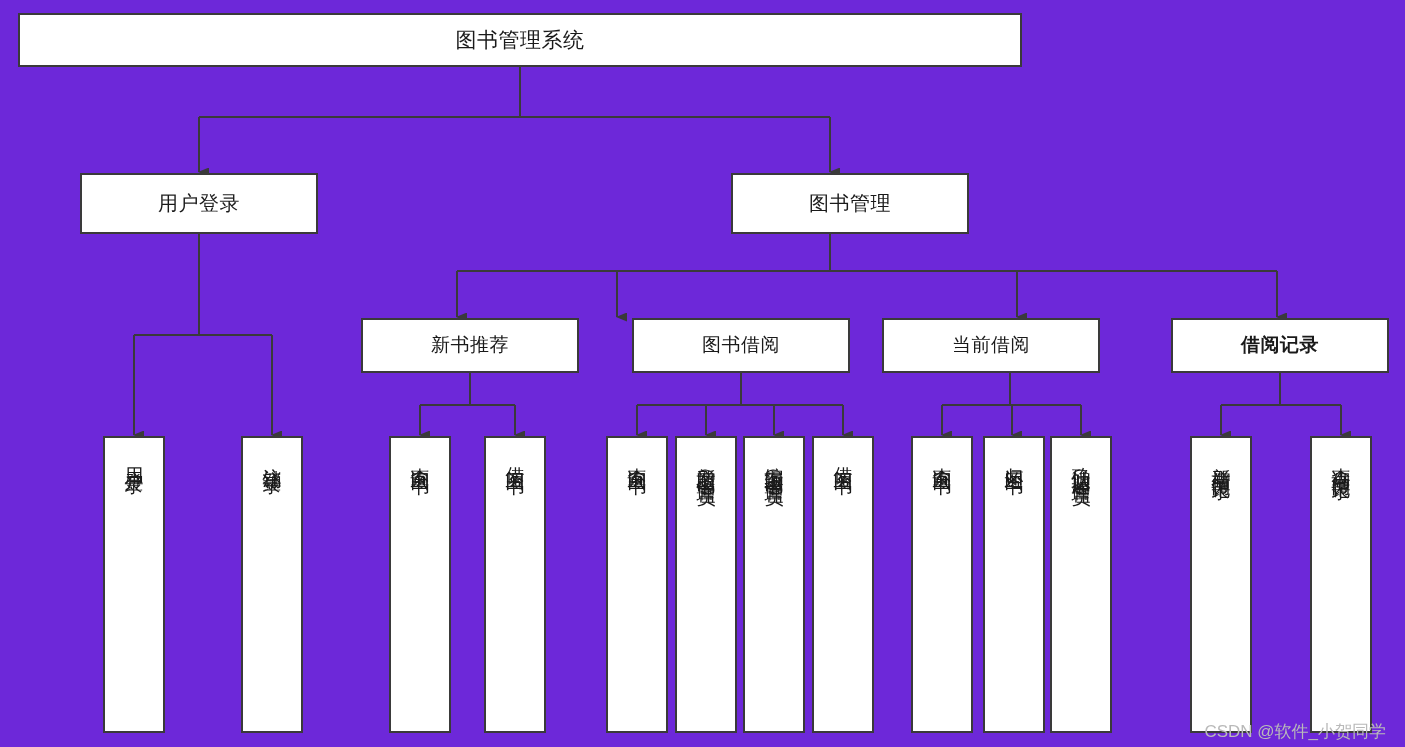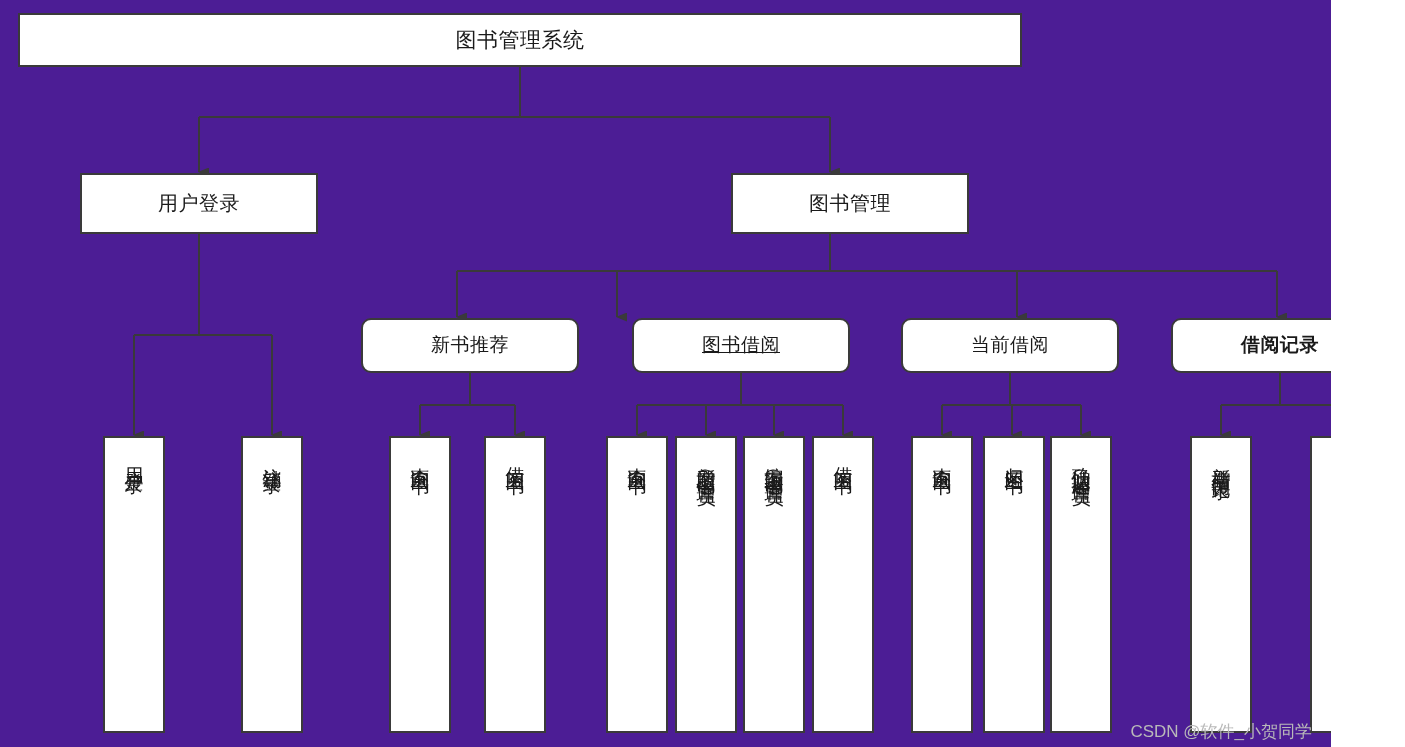--- a/index.html
+++ b/index.html
@@ -6,25 +6,24 @@
   html, body {
     margin: 0;
     padding: 0;
     background: #ffffff;
   }
   body {
     font-family: "Liberation Sans", "DejaVu Sans", sans-serif;
   }
   #diagram-root {
     position: relative;
-    width: 1287px;
+    width: 1405px;
     height: 747px;
-    background: #4c1d95;
+    background: #6d28d9;
     overflow: hidden;
-    padding-left: 44px;
   }
   #edge-layer {
     position: absolute;
     left: 0;
     top: 0;
     width: 1405px;
     height: 747px;
     pointer-events: none;
   }
   .node {
@@ -39,21 +38,20 @@
     z-index: 2;
   }
   .node.root {
     font-size: 21px;
   }
   .node.level2 {
     font-size: 20px;
   }
   .node.level3 {
     font-size: 19px;
-    border-radius: 10px;
   }
   .node.leaf {
     font-size: 19px;
     align-items: flex-start;
     justify-content: center;
     padding-top: 14px;
   }
   .node .label {
     line-height: 1.18;
     letter-spacing: 0.5px;
@@ -130,24 +128,24 @@
       </div>
       <div class="node level2" style="left: 80px; top: 173px; width: 238px; height: 61px;">
         <span class="label">用户登录</span>
       </div>
       <div class="node level2" style="left: 711px; top: 173px; width: 238px; height: 61px; margin-left: 20px;">
         <span class="label">图书管理</span>
       </div>
       <div class="node level3" style="left: 361px; top: 318px; width: 218px; height: 55px;">
         <span class="label">新书推荐</span>
       </div>
-      <div class="node level3" style="left: 632px; top: 318px; width: 218px; height: 55px; text-decoration: underline;">
+      <div class="node level3" style="left: 632px; top: 318px; width: 218px; height: 55px;">
         <span class="label">图书借阅</span>
       </div>
-      <div class="node level3" style="left: 901px; top: 318px; width: 218px; height: 55px;">
+      <div class="node level3" style="left: 882px; top: 318px; width: 218px; height: 55px;">
         <span class="label">当前借阅</span>
       </div>
       <div class="node level3" style="left: 1171px; top: 318px; width: 218px; height: 55px; font-weight: bold;">
         <span class="label">借阅记录</span>
       </div>
       <div class="node leaf" style="left: 103px; top: 436px; width: 62px; height: 297px;">
         <span class="label">用户登录</span>
       </div>
       <div class="node leaf" style="left: 241px; top: 436px; width: 62px; height: 297px;">
         <span class="label">注销登录</span>

